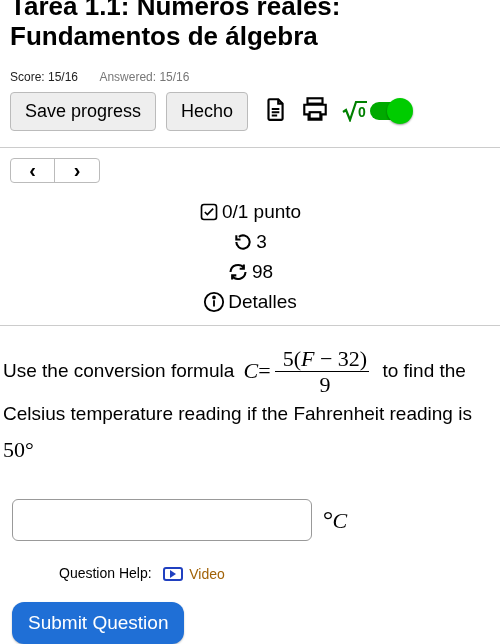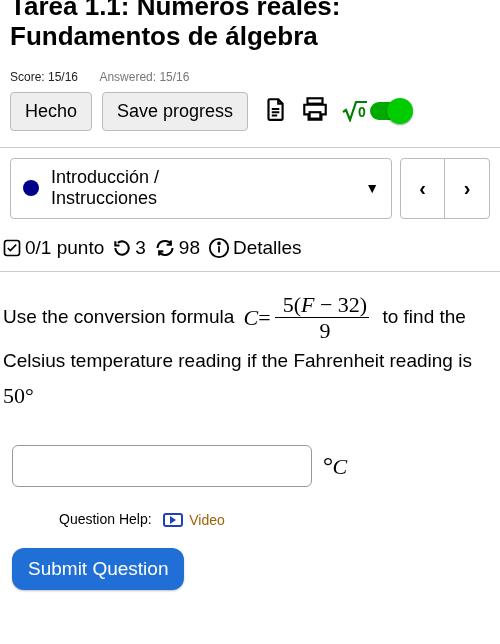--- a/index.html
+++ b/index.html
@@ -135,23 +135,24 @@
     justify-content: center;
     font-size: 20px;
     font-weight: 700;
     cursor: pointer;
   }
   .nav-arrow:first-child { border-right: 1px solid #bbb; }
   .status-row {
     display: flex;
     align-items: center;
     gap: 8px;
-    padding: 8px 10px 12px 2px;
+    padding: 8px 10px 12px 10px;
     font-size: 19px;
     border-bottom: 1px solid #ccc;
+    flex-direction: column;
   }
   .status-item {
     display: inline-flex;
     align-items: center;
     gap: 3px;
   }
   .question {
     padding: 20px 12px 12px 3px;
     font-size: 19px;
     line-height: 1.75;
@@ -248,22 +249,22 @@
 <div class="header">
   <h1 class="title">
     <span>Tarea 1.1: Números reales:</span><br>
     <span>Fundamentos de álgebra</span>
   </h1>
   <div class="score-line">
     <span>Score: 15/16</span>
     <span class="answered">Answered: 15/16</span>
   </div>
   <div class="toolbar">
+    <button class="btn">Save progress</button>
     <button class="btn">Hecho</button>
-    <button class="btn">Save progress</button>
     <div class="tool-icons">
       <span>
         <svg class="icon-svg" viewBox="0 0 24 24" fill="none" stroke="#000" stroke-width="2">
           <path d="M7 3h8l4 4v14a1 1 0 0 1-1 1H7a1 1 0 0 1-1-1V4a1 1 0 0 1 1-1z"></path>
           <path d="M15 3v4h4"></path>
           <path d="M9 12h7M9 15h7M9 18h5"></path>
         </svg>
       </span>
       <span>
         <svg class="icon-svg-lg" viewBox="0 0 28 24" fill="none" stroke="#000" stroke-width="2">
@@ -283,28 +284,20 @@
           <div class="toggle-knob"></div>
         </div>
       </div>
     </div>
   </div>
 </div>
 
 <div class="divider"></div>
 
 <div class="nav-row">
-  <div class="nav-main">
-    <div class="nav-bullet"></div>
-    <div class="nav-label">
-      <div>Introducción /</div>
-      <div>Instrucciones</div>
-    </div>
-    <div class="nav-caret">▼</div>
-  </div>
   <div class="nav-arrows">
     <div class="nav-arrow">‹</div>
     <div class="nav-arrow">›</div>
   </div>
 </div>
 
 <div class="status-row">
   <span class="status-item">
     <svg width="20" height="20" viewBox="0 0 24 24" fill="none" stroke="#000" stroke-width="2">
       <rect x="3" y="3" width="18" height="18" rx="3"></rect>

